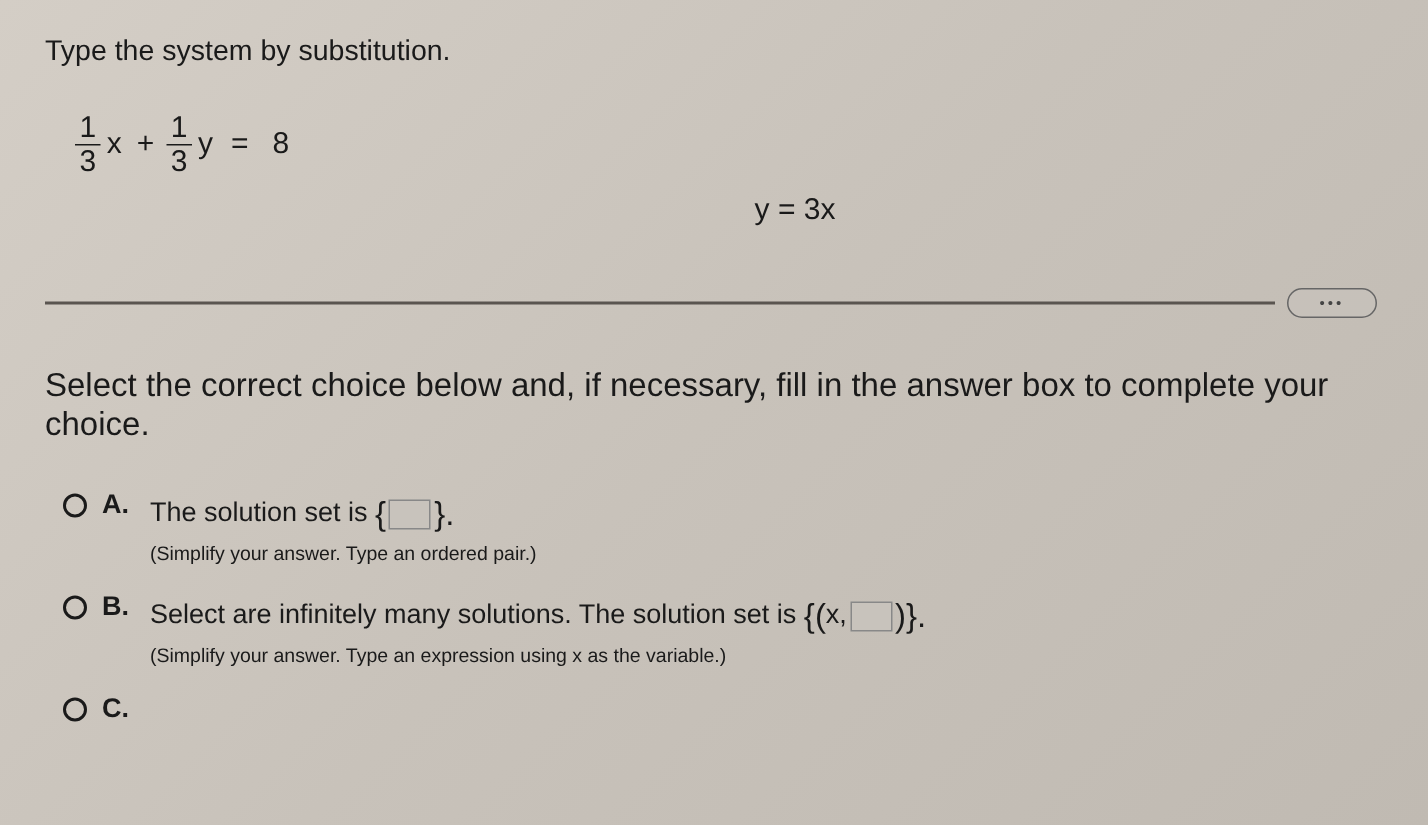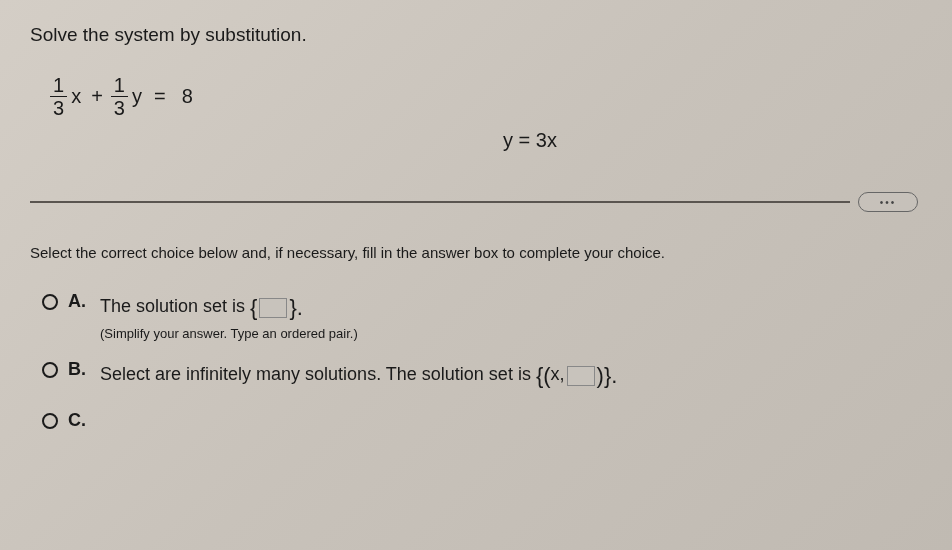--- a/index.html
+++ b/index.html
@@ -80,21 +80,21 @@
       align-items: center;
       justify-content: center;
       background: rgba(200,195,188,0.6);
       margin: 0 4px 0 8px;
       font-size: 10px;
       letter-spacing: 2px;
       color: #444;
     }
     .instruction {
       margin-bottom: 30px;
-      font-size: 15px;
+      font-size: 22px;
     }
     .choices {
       margin-left: 12px;
     }
     .choice {
       display: flex;
       align-items: flex-start;
       margin-bottom: 18px;
     }
     .radio {
@@ -135,21 +135,21 @@
       margin: 0 2px;
     }
     .brace {
       font-size: 22px;
       vertical-align: middle;
     }
   </style>
 </head>
 <body>
 
-<div class="question-prompt">Solve the system by substitution.</div>
+<div class="question-prompt">Type the system by substitution.</div>
 
 <div class="equations">
   <div class="eq-row">
     <span class="frac">
       <span class="num">1</span>
       <span class="den">3</span>
     </span>
     <span class="eq-var">x</span>
     <span class="eq-op">+</span>
     <span class="frac">
@@ -183,20 +183,21 @@
     </div>
   </div>
 
   <div class="choice">
     <div class="radio"></div>
     <div class="choice-label">B.</div>
     <div class="choice-body">
       <div class="choice-text">
         <span>Select are infinitely many solutions. The solution set is </span><span class="brace">{</span><span class="brace">(</span><span>x,</span><span class="answer-box"></span><span class="brace">)</span><span class="brace">}.</span>
       </div>
+      <div class="choice-hint">(Simplify your answer. Type an expression using x as the variable.)</div>
     </div>
   </div>
 
   <div class="choice">
     <div class="radio"></div>
     <div class="choice-label">C.</div>
   </div>
 
 </div>
 

